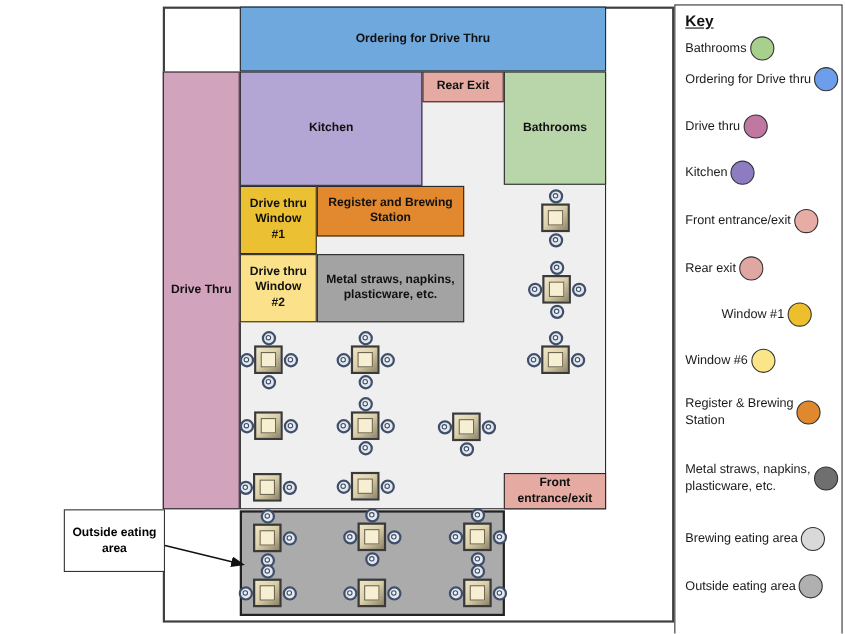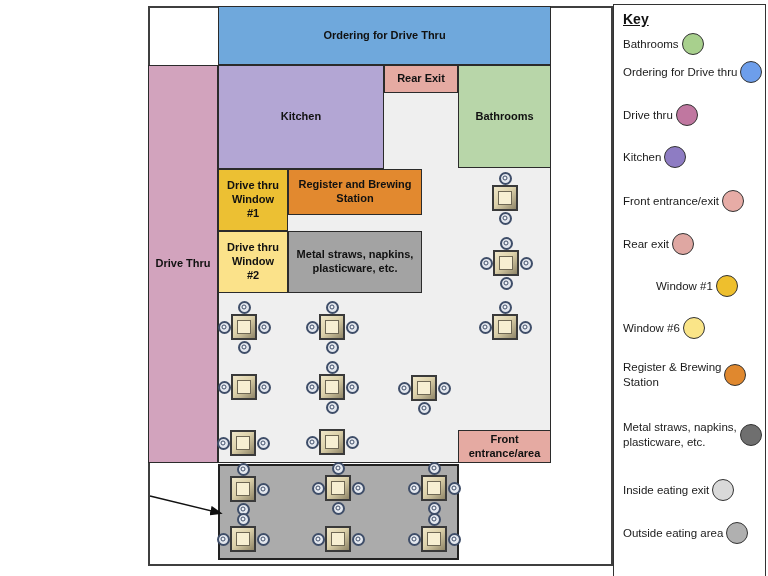--- a/index.html
+++ b/index.html
@@ -110,21 +110,21 @@
         <span class="zlabel">Drive thru
 Window
 #2</span>
       </div>
       <div class="zone" style="left: 288px; top: 231px; width: 134px; height: 62px; background: rgb(163, 163, 163);">
         <span class="zlabel">Metal straws, napkins,
 plasticware, etc.</span>
       </div>
       <div class="zone" style="left: 458px; top: 430px; width: 93px; height: 33px; background: rgb(229, 170, 162);">
         <span class="zlabel">Front
-entrance/area</span>
+entrance/exit</span>
       </div>
       <div class="zone thick" style="left: 218px; top: 464px; width: 241px; height: 96px; background: rgb(171, 171, 171);"></div>
     </div>
 
   <div id="tables-layer">
       <div class="chair" style="left: 498.5px; top: 171.5px;"></div>
       <div class="chair" style="left: 498.5px; top: 211.5px;"></div>
       <div class="table" style="left: 492px; top: 185px; width: 26px; height: 26px;">
         <div class="tabletop"></div>
       </div>
@@ -215,20 +215,24 @@
         <div class="tabletop"></div>
       </div>
       <div class="chair" style="left: 427.5px; top: 512.5px;"></div>
       <div class="chair" style="left: 407.5px; top: 532.5px;"></div>
       <div class="chair" style="left: 447.5px; top: 532.5px;"></div>
       <div class="table" style="left: 421px; top: 526px; width: 26px; height: 26px;">
         <div class="tabletop"></div>
       </div>
     </div>
 
+  <div class="callout">
+    <span>Outside eating
+area</span>
+  </div>
 
   <svg class="arrow-svg">
     <defs>
       <marker id="ah" markerWidth="9" markerHeight="7" refX="7" refY="3.5" orient="auto">
         <polygon points="0 0, 9 3.5, 0 7" fill="#111"></polygon>
       </marker>
     </defs>
     <line x1="150" y1="496" x2="220" y2="513" stroke="#111" stroke-width="1.4" marker-end="url(#ah)"></line>
   </svg>
 
@@ -271,21 +275,21 @@
           <span class="klabel">Register &amp; Brewing
 Station</span>
           <span class="kswatch" style="background: rgb(224, 136, 46);"></span>
         </div>
         <div class="key-row" style="top: 415px;">
           <span class="klabel">Metal straws, napkins,
 plasticware, etc.</span>
           <span class="kswatch" style="background: rgb(111, 111, 111);"></span>
         </div>
         <div class="key-row" style="top: 473px;">
-          <span class="klabel">Inside eating exit</span>
+          <span class="klabel">Brewing eating area</span>
           <span class="kswatch" style="background: rgb(217, 217, 217);"></span>
         </div>
         <div class="key-row" style="top: 516px;">
           <span class="klabel">Outside eating area</span>
           <span class="kswatch" style="background: rgb(176, 176, 176);"></span>
         </div>
       </div>
   </div>
 
 </div>

